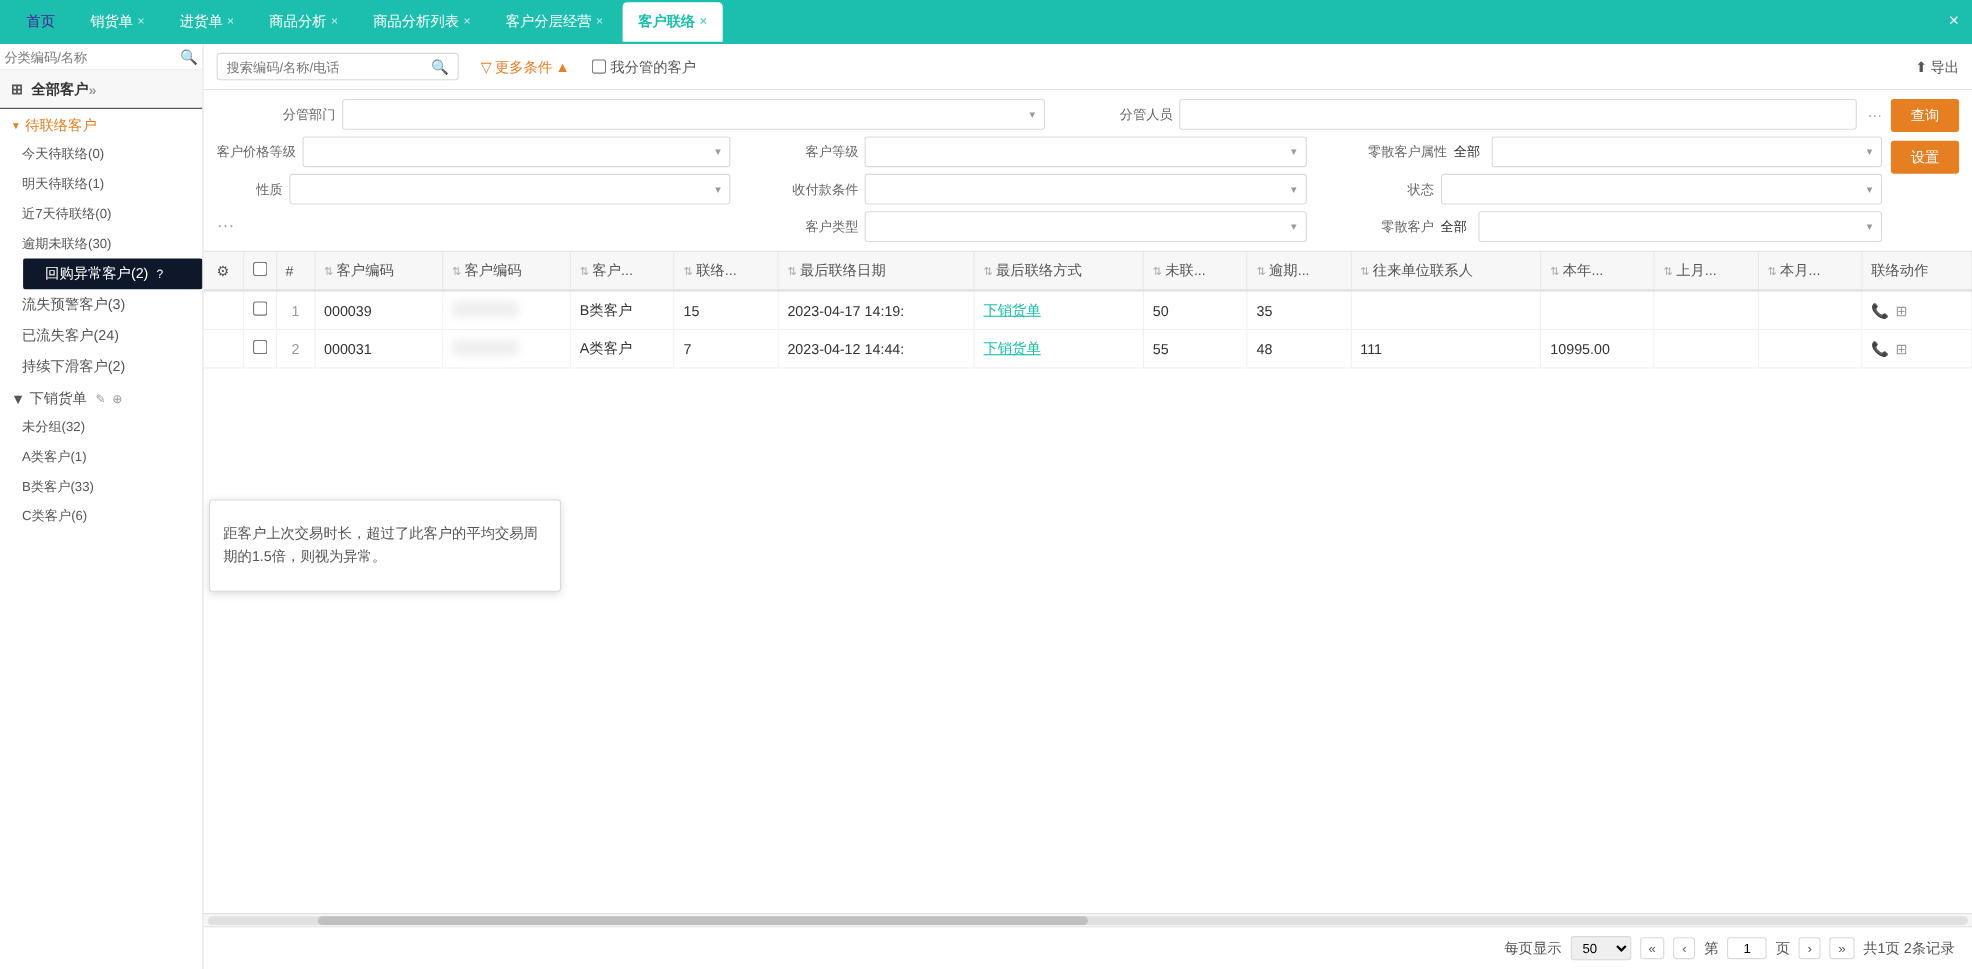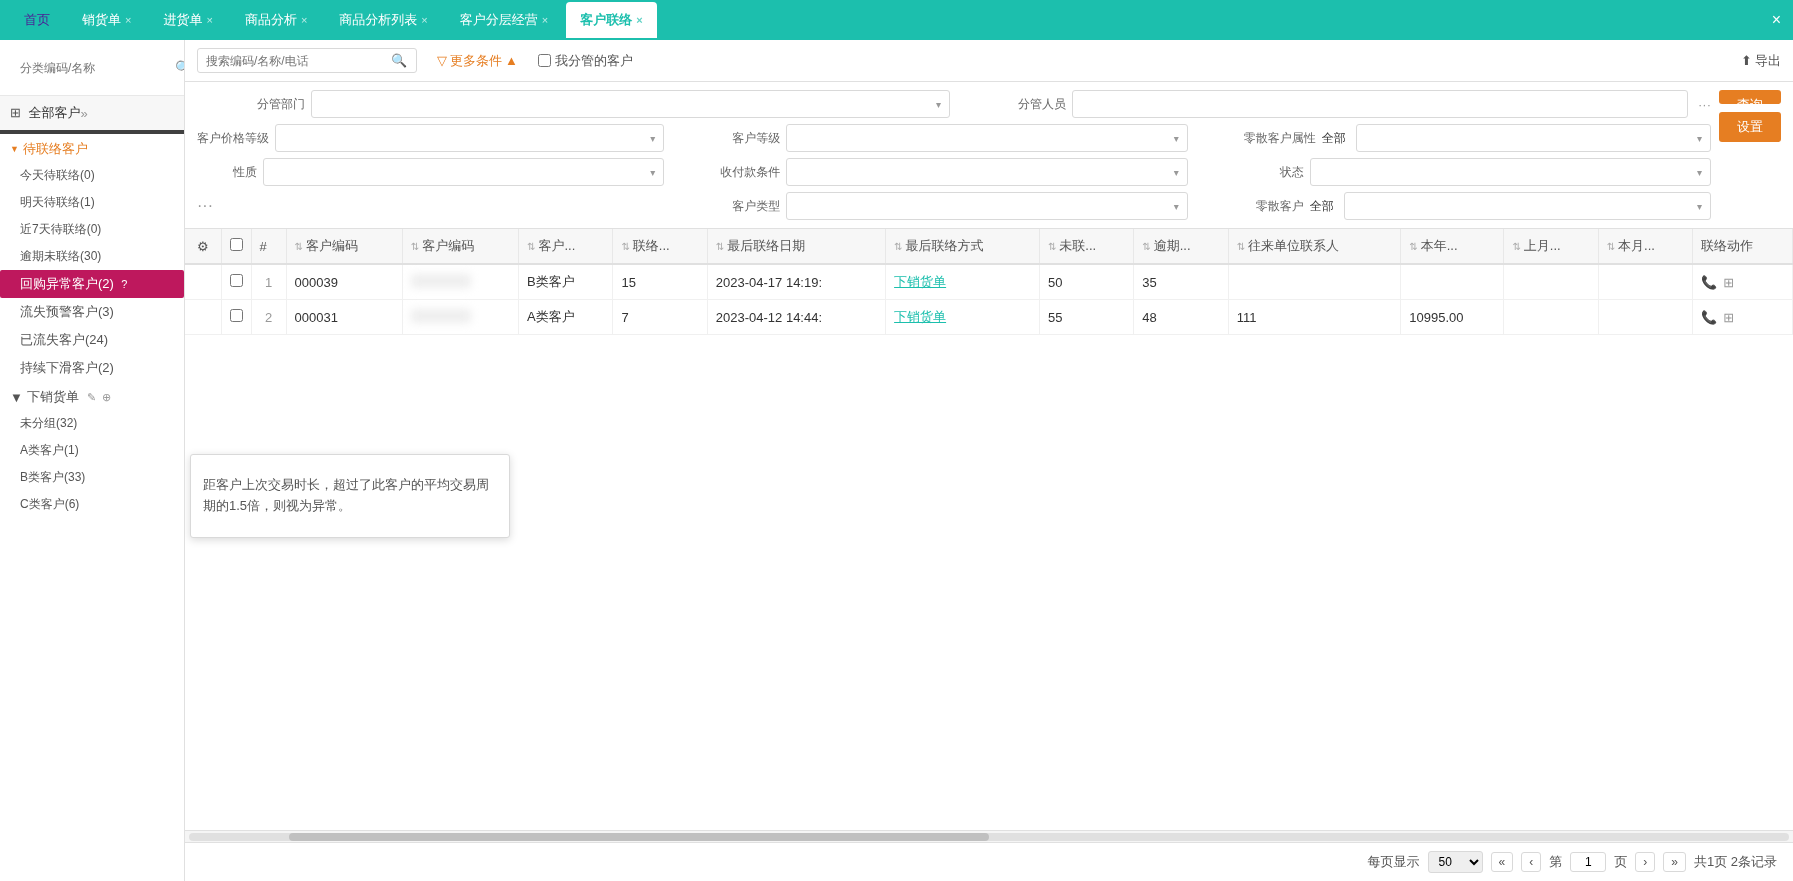--- a/index.html
+++ b/index.html
@@ -52,42 +52,42 @@
     .sidebar {
       width: 185px;
       background: white;
       border-right: 1px solid #e0e0e0;
       display: flex;
       flex-direction: column;
       overflow-y: auto;
       flex-shrink: 0;
     }
     .sidebar-search {
-      padding: 20px;
+      padding: 4px;
       display: flex;
       align-items: center;
       border-bottom: 1px solid #e8e8e8;
     }
     .sidebar-search input {
       flex: 1;
       border: none;
       outline: none;
       font-size: 12px;
       color: #999;
     }
     .sidebar-search-icon { color: #999; font-size: 13px; cursor: pointer; }
     .sidebar-section-title {
       padding: 8px 10px;
       background: #f7f7f7;
-      font-weight: normal;
+      font-weight: bold;
       color: #333;
       display: flex;
       align-items: center;
       justify-content: flex-start;
-      border-bottom: 4px solid #404040;
+      border-bottom: 1px solid #404040;
       font-size: 12px;
     }
     .sidebar-section-title .icon-grid { color: #555; margin-right: 4px; }
     .sidebar-collapse-btn { cursor: pointer; color: #999; }
     .sidebar-group-title {
       padding: 6px 10px 4px 10px;
       color: #e67e22;
       font-size: 12px;
       display: flex;
       align-items: center;
@@ -98,23 +98,24 @@
     .sidebar-item {
       padding: 5px 10px 5px 20px;
       color: #555;
       font-size: 12px;
       cursor: pointer;
       white-space: nowrap;
       overflow: hidden;
       text-overflow: ellipsis;
     }
     .sidebar-item.active-orange {
-      background: #be185d;
+      background: #0f172a;
       color: white;
       border-radius: 2px;
+      margin-left: 21px;
     }
     .sidebar-group2-title {
       padding: 6px 10px 4px 10px;
       color: #555;
       font-size: 12px;
       display: flex;
       align-items: center;
       gap: 4px;
       cursor: pointer;
     }
@@ -230,21 +231,21 @@
     }
     .filter-select .arrow-down { color: #999; font-size: 10px; }
     .query-btn {
       background: #e67e22;
       color: white;
       border: none;
       border-radius: 3px;
       padding: 6px 18px;
       font-size: 13px;
       cursor: pointer;
-      height: 14px;
+      height: 30px;
     }
     .settings-btn {
       background: #e67e22;
       color: white;
       border: none;
       border-radius: 3px;
       padding: 6px 18px;
       font-size: 13px;
       cursor: pointer;
       height: 30px;

